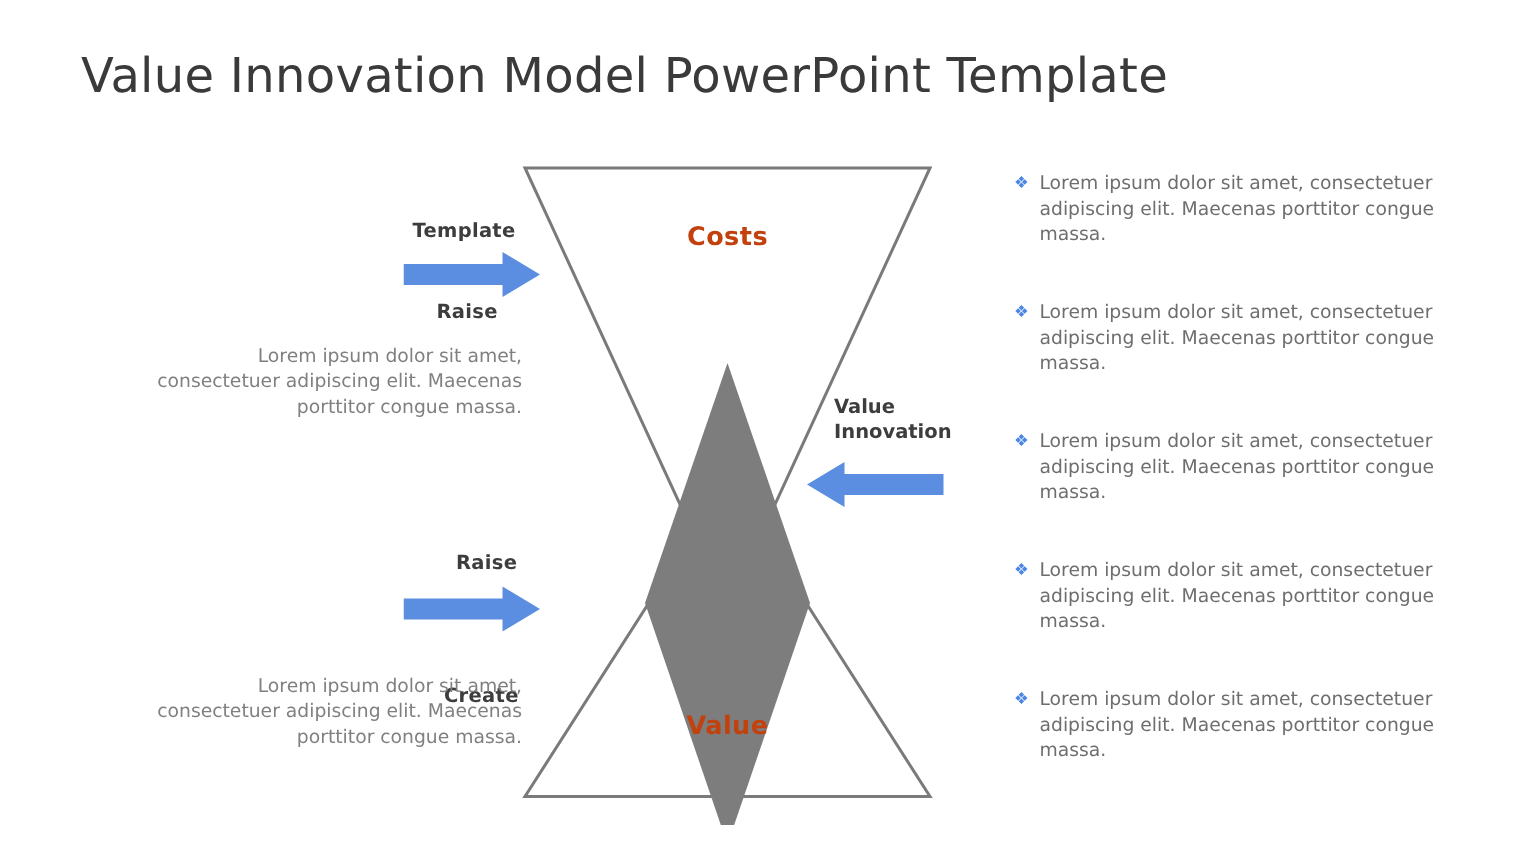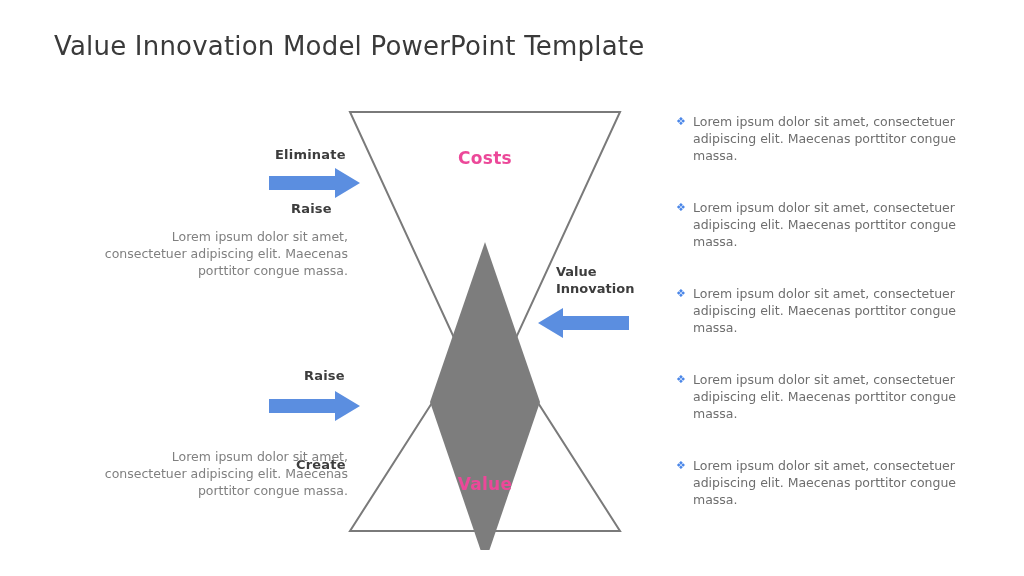--- a/index.html
+++ b/index.html
@@ -14,42 +14,42 @@
     overflow: hidden;
     font-family: "DejaVu Sans", sans-serif;
     -webkit-font-smoothing: antialiased;
   }
 
   
   #slide-title {
     position: absolute;
     left: 54px;
     top: 31px;
-    font-size: 26px;
+    font-size: 32px;
     font-weight: 400;
     color: #3a3a3a;
     letter-spacing: 0.2px;
     white-space: nowrap;
   }
 
   
   #diagram {
     position: absolute;
     left: 330px;
     top: 95px;
     width: 320px;
     height: 455px;
   }
   #diagram svg { display: block; }
 
   .shape-label {
     position: absolute;
     font-size: 17px;
     font-weight: bold;
-    color: #ec4899;
+    color: #c2410c;
     letter-spacing: 0.3px;
     text-align: center;
     width: 160px;
   }
   #label-costs { left: 405px; top: 148px; }
   #label-value { left: 405px; top: 474px; }
 
   
   .side-label {
     position: absolute;
@@ -130,21 +130,21 @@
     <polygon points="155,225 290,436 20,436" fill="#ffffff" stroke="#7a7a7a" stroke-width="2"></polygon>
 
     <polygon points="155,147 210,307 155,468 100,307" fill="#7d7d7d"></polygon>
   </svg>
 </div>
 
 <div class="shape-label" id="label-costs">Costs</div>
 
 <div class="shape-label" id="label-value">Value</div>
 
-<div class="side-label" id="label-eliminate">Eliminate</div>
+<div class="side-label" id="label-eliminate">Template</div>
 
 <div class="side-label" id="label-reduce">Raise</div>
 
 <div class="side-label" id="label-raise">Raise</div>
 
 <div class="side-label" id="label-create">Create</div>
 
 <div class="left-paragraph" id="paragraph-top">Lorem ipsum dolor sit amet, consectetuer adipiscing elit. Maecenas porttitor congue massa.</div>
 
 <div class="left-paragraph" id="paragraph-bottom">Lorem ipsum dolor sit amet, consectetuer adipiscing elit. Maecenas porttitor congue massa.</div>

